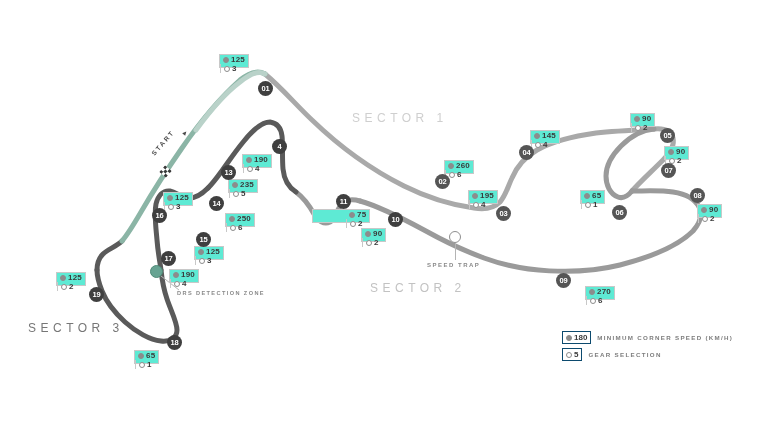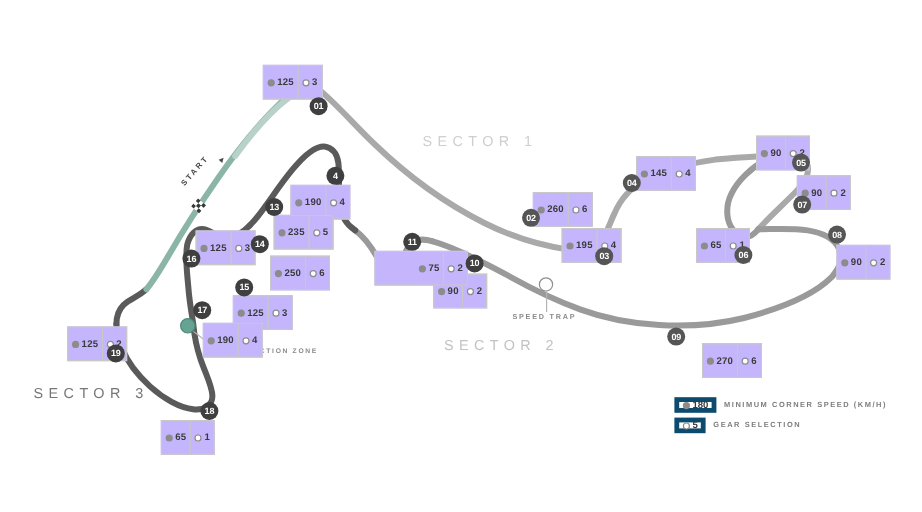--- a/index.html
+++ b/index.html
@@ -47,24 +47,25 @@
   }
   .corner-marker.light {
     background: #555555;
   }
   
   .data-box {
     position: absolute;
     display: flex;
     align-items: stretch;
     border: 1px solid #c8c8c8;
-    background: #c4b5fd;
-    height: 29px;
+    background: #5eead4;
+    height: 14px;
     z-index: 5;
     box-sizing: border-box;
+    flex-direction: column;
   }
   .data-box .cell {
     display: flex;
     align-items: center;
     gap: 2px;
     padding: 0 3px;
     font-size: 8px;
     font-weight: bold;
     color: #3a3a3a;
     letter-spacing: 0.2px;
@@ -211,21 +212,21 @@
     top: 331px;
     z-index: 6;
   }
   .legend-row {
     display: flex;
     align-items: center;
     margin-bottom: 4px;
     height: 13px;
   }
   .legend-chip {
-    border: 4px solid #0c4a6e;
+    border: 1px solid #0c4a6e;
     background: #ffffff;
     height: 13px;
     display: flex;
     align-items: center;
     gap: 2px;
     padding: 0 3px;
     font-size: 8px;
     font-weight: bold;
     color: #3a3a3a;
     box-sizing: border-box;

